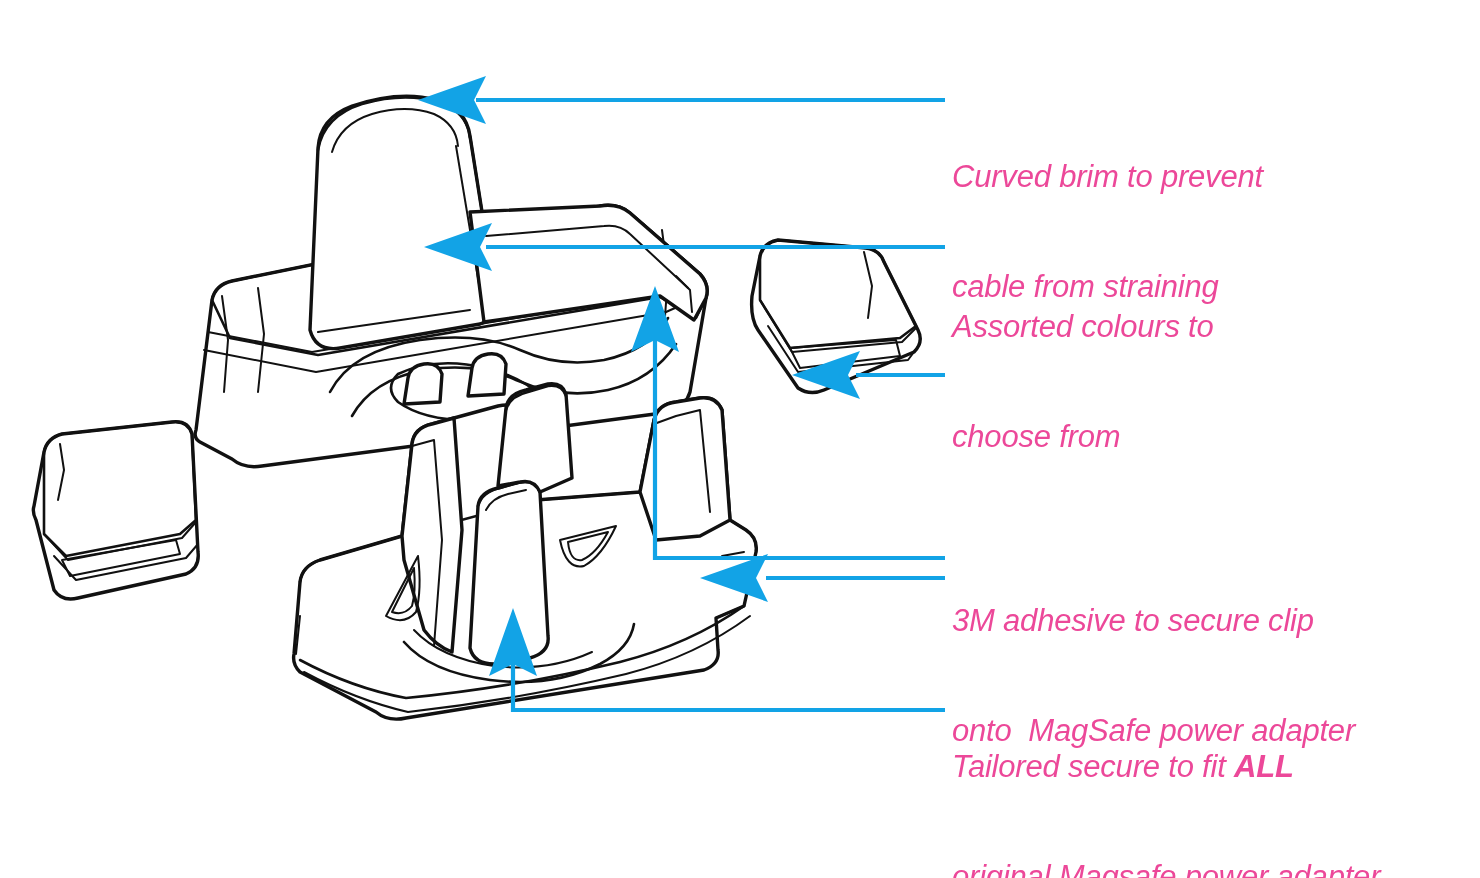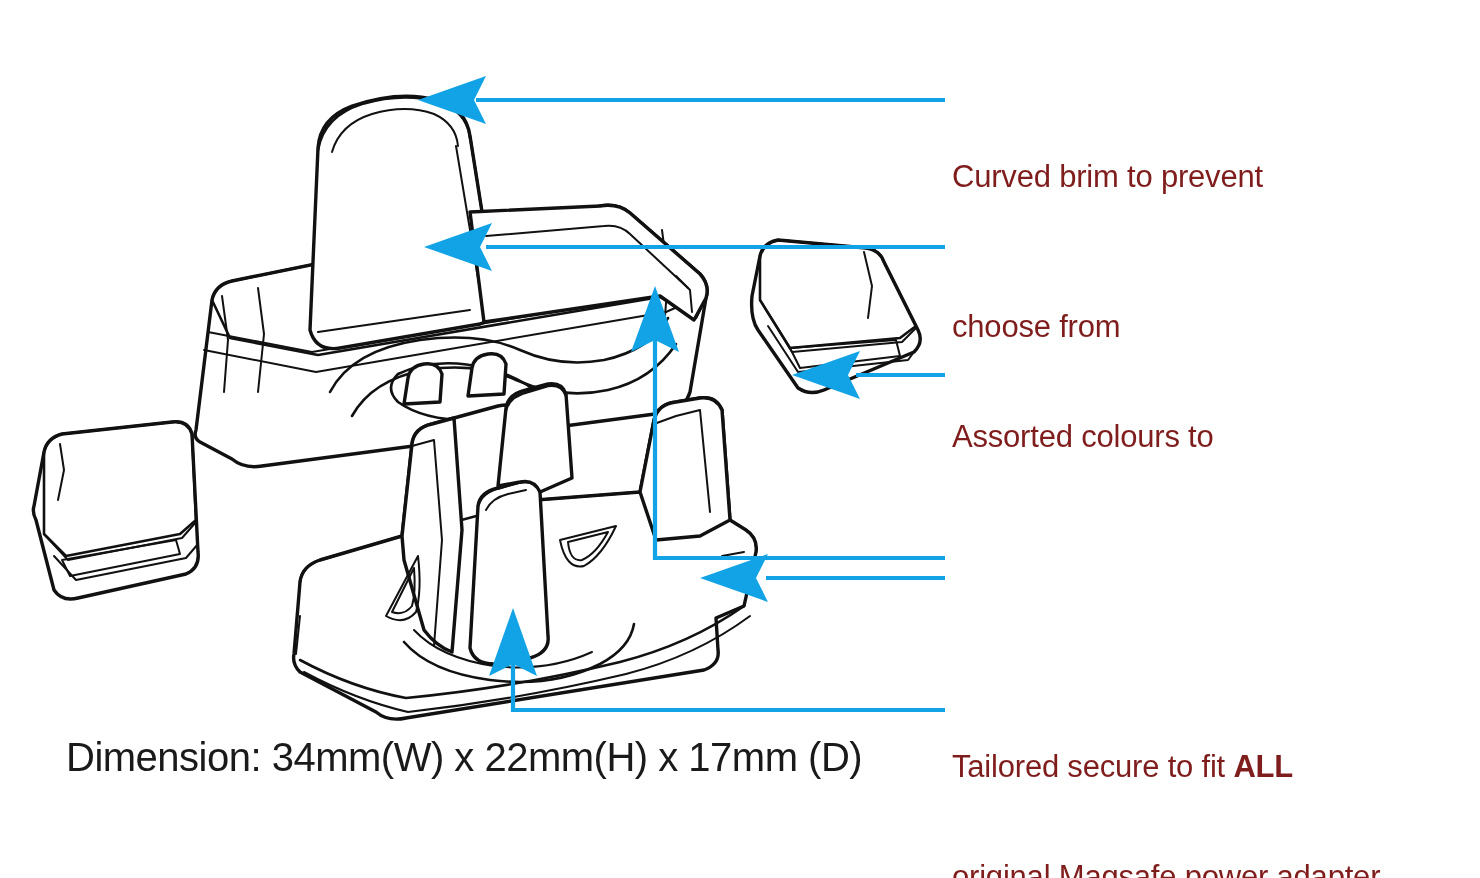--- a/index.html
+++ b/index.html
@@ -1,21 +1,21 @@
 <!DOCTYPE html>
 <html><head>
 <meta charset="utf-8">
 <style>
   html,body{margin:0;padding:0;background:#ffffff;}
   body{width:1480px;height:878px;overflow:hidden;
        font-family:"Liberation Sans","DejaVu Sans",sans-serif;}
   #stage{position:relative;width:1480px;height:878px;background:#fff;}
   #art{position:absolute;left:0;top:0;width:1480px;height:878px;}
-  .callout{position:absolute;color:#7f1d1d;font-size:31px;line-height:1.18;
-           letter-spacing:-0.2px;white-space:pre;font-weight:400;}
+  .callout{position:absolute;color:#ec4899;font-size:31px;line-height:1.18;
+           letter-spacing:-0.2px;white-space:pre;font-weight:400;font-style:italic;}
   .callout b{font-weight:700;text-align:right;}
   #dimension{position:absolute;left:66px;top:735px;font-size:40px;color:#1a1a1a;
              white-space:pre;letter-spacing:-0.5px;}
   .c1{left:952px;top:86px;}
   .c2{left:952px;top:236px;}
   .c3{left:952px;top:358px;}
   .c4{left:952px;top:530px;}
   .c5{left:952px;top:676px;}
 </style>
 </head>
@@ -177,30 +177,34 @@
     </g>
 
     <g>
       <polyline class="acc" points="945,710 513,710 513,642"></polyline>
       <path class="accf" d="M513 608 L537 676 L513 664 L489 676 Z"></path>
     </g>
   </svg>
 
   <div class="callout c1">
     <div>Curved brim to prevent</div>
+    <div>cable from straining</div>
   </div>
 
   <div class="callout c2">
+    <div>Assorted colours to</div>
     <div>choose from</div>
-    <div>Assorted colours to</div>
-  </div>
-
-
+  </div>
+
+
+  <div class="callout c4">
+    <div>3M adhesive to secure clip</div>
+    <div>onto  MagSafe power adapter</div>
+  </div>
 
   <div class="callout c5">
     <div><span>Tailored secure to fit </span><b>ALL</b></div>
     <div>original Magsafe power adapter</div>
     
   </div>
 
-  <div id="dimension">Dimension: 34mm(W) x 22mm(H) x 17mm (D)</div>
 
 </div>
 
 </body></html>

